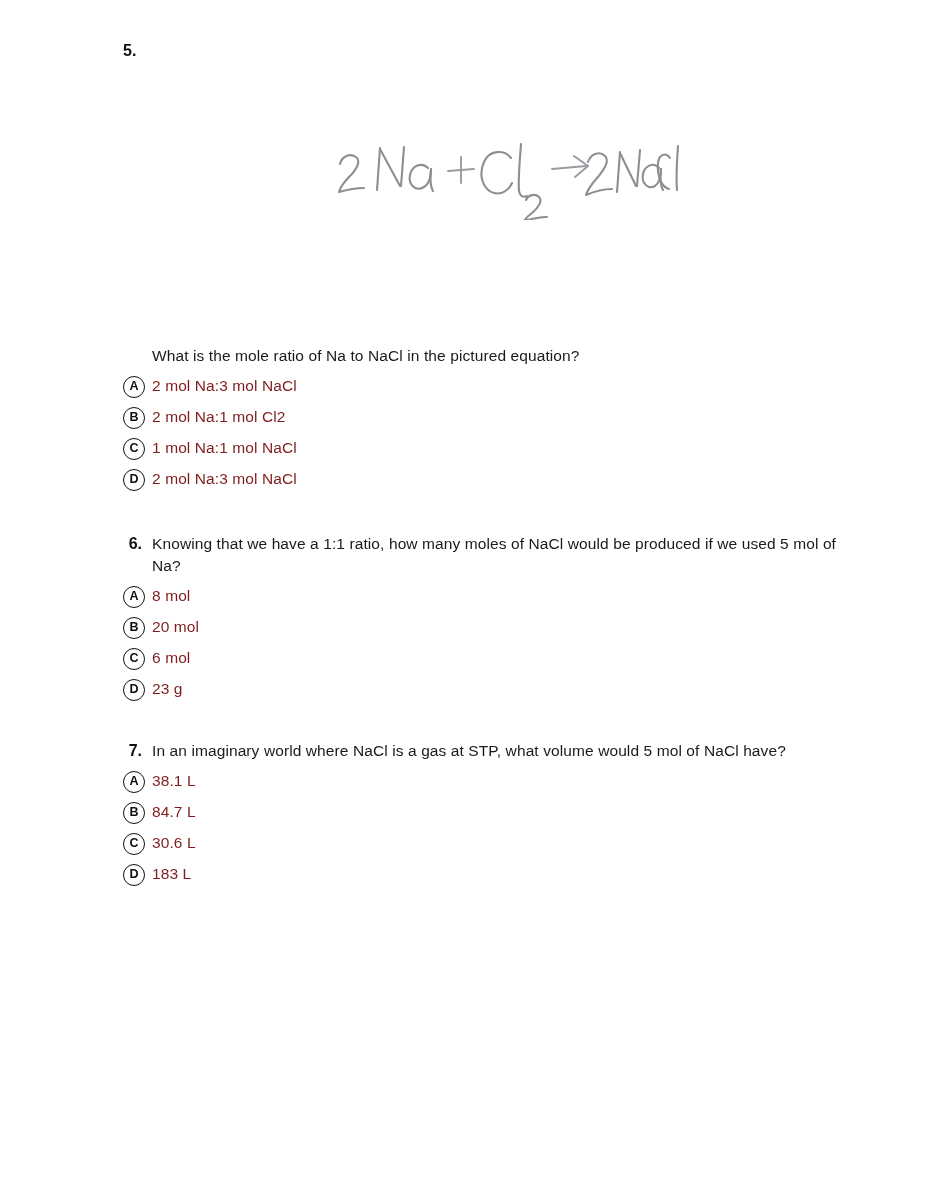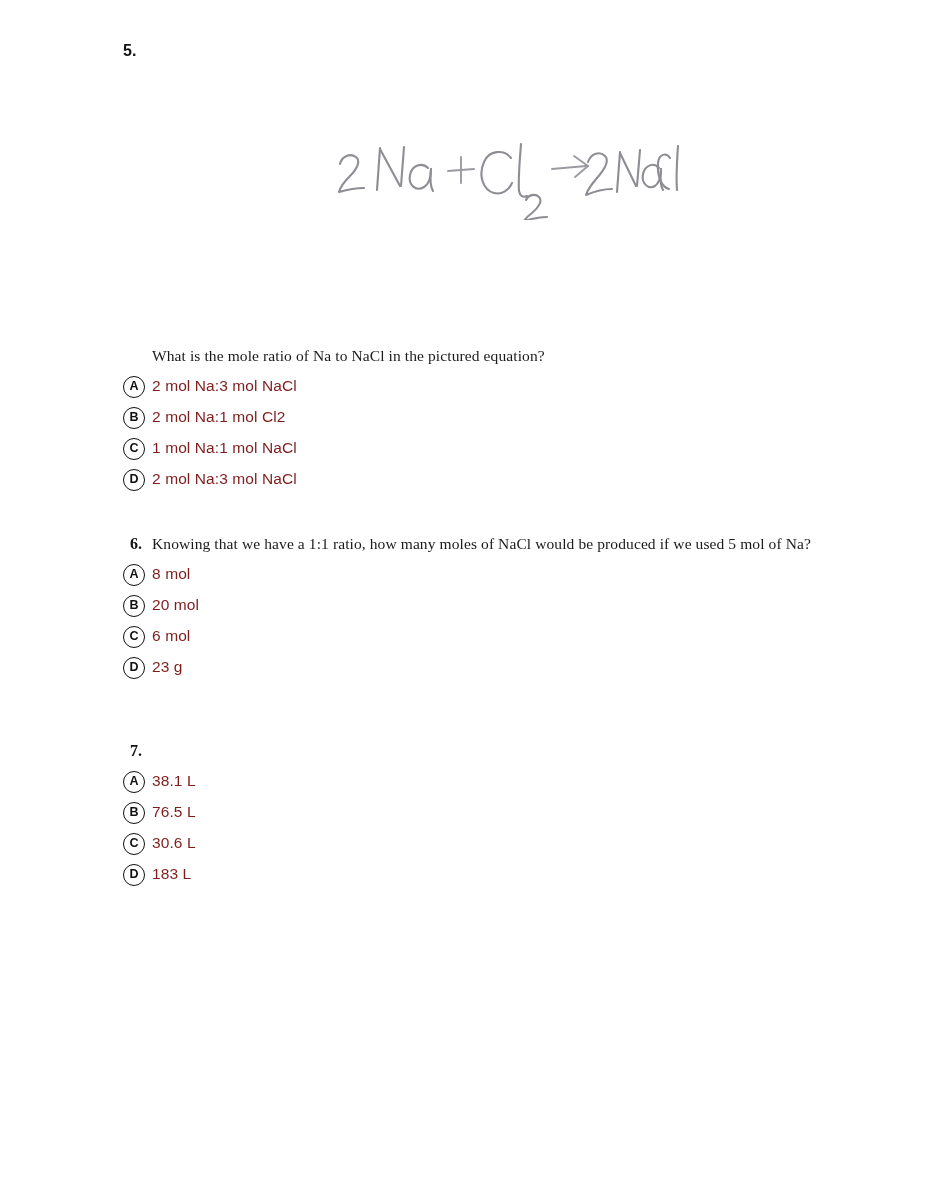--- a/index.html
+++ b/index.html
@@ -69,21 +69,20 @@
   }
   #q5-block { top: 345px; }
   #q6-block { top: 533px; }
   #q7-block { top: 740px; }
 
   .q-head {
     position: relative;
     min-height: 22px;
     padding-left: 152px;
     padding-right: 64px;
-    font-family: Liberation Serif, serif;
   }
   .q-num {
     position: absolute;
     left: 100px;
     top: 0;
     width: 42px;
     text-align: right;
     font-size: 16px;
     font-weight: bold;
     color: #111111;
@@ -219,29 +218,30 @@
       <div class="option-row">
         <span class="opt-letter">D</span>
         <span class="opt-text">23 g</span>
       </div>
     </div>
   </div>
 
   <div class="question-block" id="q7-block">
     <div class="q-head">
       <span class="q-num">7.</span>
+      <span class="q-text">In an imaginary world where NaCl is a gas at STP, what volume would 5 mol of NaCl have?</span>
     </div>
     <div class="options">
       <div class="option-row">
         <span class="opt-letter">A</span>
         <span class="opt-text">38.1 L</span>
       </div>
       <div class="option-row">
         <span class="opt-letter">B</span>
-        <span class="opt-text">76.5 L</span>
+        <span class="opt-text">84.7 L</span>
       </div>
       <div class="option-row">
         <span class="opt-letter">C</span>
         <span class="opt-text">30.6 L</span>
       </div>
       <div class="option-row">
         <span class="opt-letter">D</span>
         <span class="opt-text">183 L</span>
       </div>
     </div>

